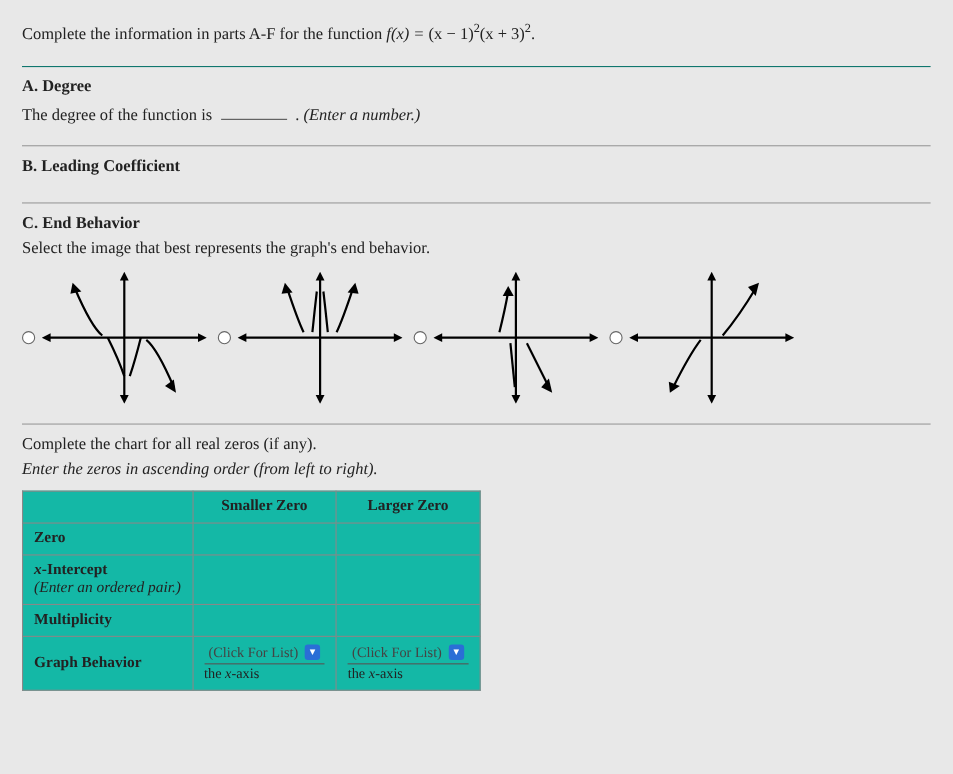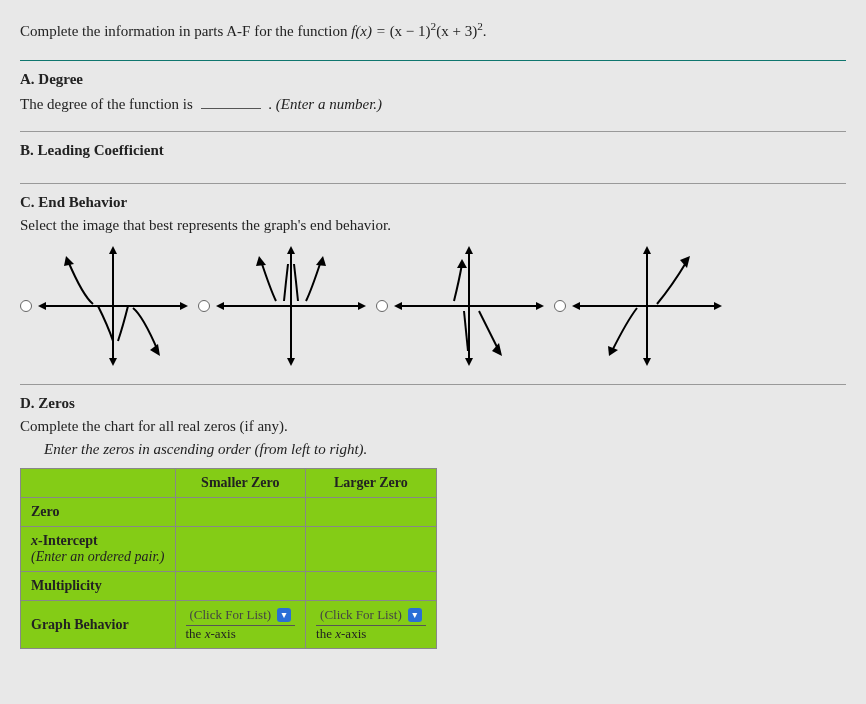--- a/index.html
+++ b/index.html
@@ -64,21 +64,21 @@
       flex:0 0 auto;
     }
     .axes {
       position:relative;
       width:150px; height:120px;
     }
     
     table.zeros {
       border-collapse:collapse;
       margin-top:10px;
-      background:#84cc16;
+      background:#14b8a6;
     }
     table.zeros th, table.zeros td {
       border:1px solid #888;
       padding:6px 10px;
       font-size:14px;
       text-align:left;
       vertical-align:middle;
     }
     table.zeros th { font-weight:bold; text-align:center; }
     .cell-stack { text-align:center; font-size:13px;}
@@ -183,23 +183,22 @@
         <path d="M40,105 Q55,75 65,62" stroke="#000" stroke-width="2" fill="none"></path>
         <polygon points="37,110 36,100 46,104" fill="#000"></polygon>
         <path d="M85,58 Q100,40 115,15" stroke="#000" stroke-width="2" fill="none"></path>
         <polygon points="118,10 108,14 115,22" fill="#000"></polygon>
       </svg>
     </div>
   </div>
 </div>
 
 <div class="section noborder">
-  <div class="heading">D. Zeros</div>
   <div class="body-text">Complete the chart for all real zeros (if any).</div>
-  <div class="body-text italic" style="margin-top:6px;margin-left:24px;">Enter the zeros in ascending order (from left to right).</div>
+  <div class="body-text italic" style="margin-top:6px;">Enter the zeros in ascending order (from left to right).</div>
 
   <table class="zeros">
     <tbody>
         <tr>
       <th></th>
       <th>Smaller Zero</th>
       <th>Larger Zero</th>
     </tr>
     <tr>
       <td><b>Zero</b></td>

